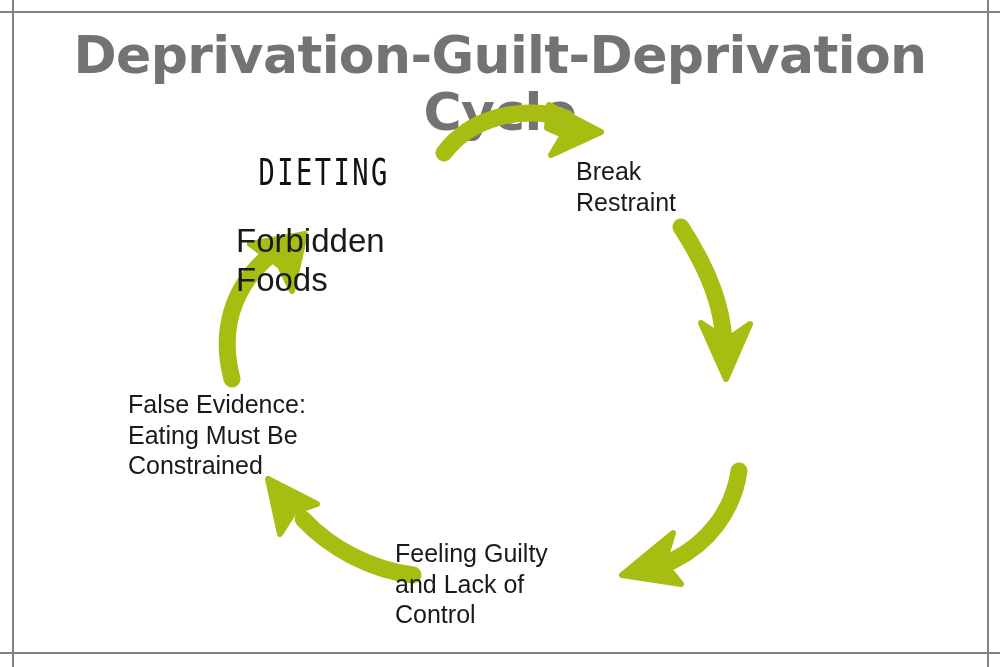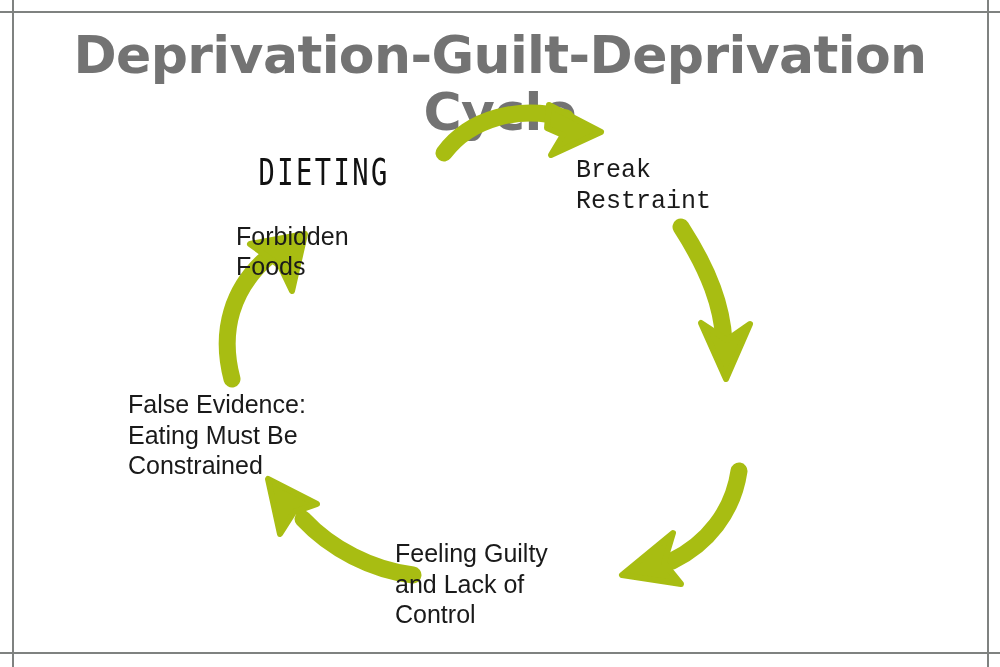--- a/index.html
+++ b/index.html
@@ -71,29 +71,28 @@
     font-weight: 400;
     letter-spacing: 3px;
     transform: scaleX(0.82) scaleY(1.14);
     transform-origin: center top;
     color: #111111;
     line-height: 1.05;
     margin-bottom: 3px;
   }
   .dieting-sub {
     display: block;
-    font-size: 25px;
+    font-size: 33px;
     line-height: 1.2;
   }
 
   .node-break {
     left: 576px;
     top: 156px;
     width: 230px;
-    font-family: Liberation Mono, monospace;
   }
 
   .node-backlash {
     left: 570px;
     top: 389px;
     width: 350px;
   }
 
   .node-guilt {
     left: 395px;

